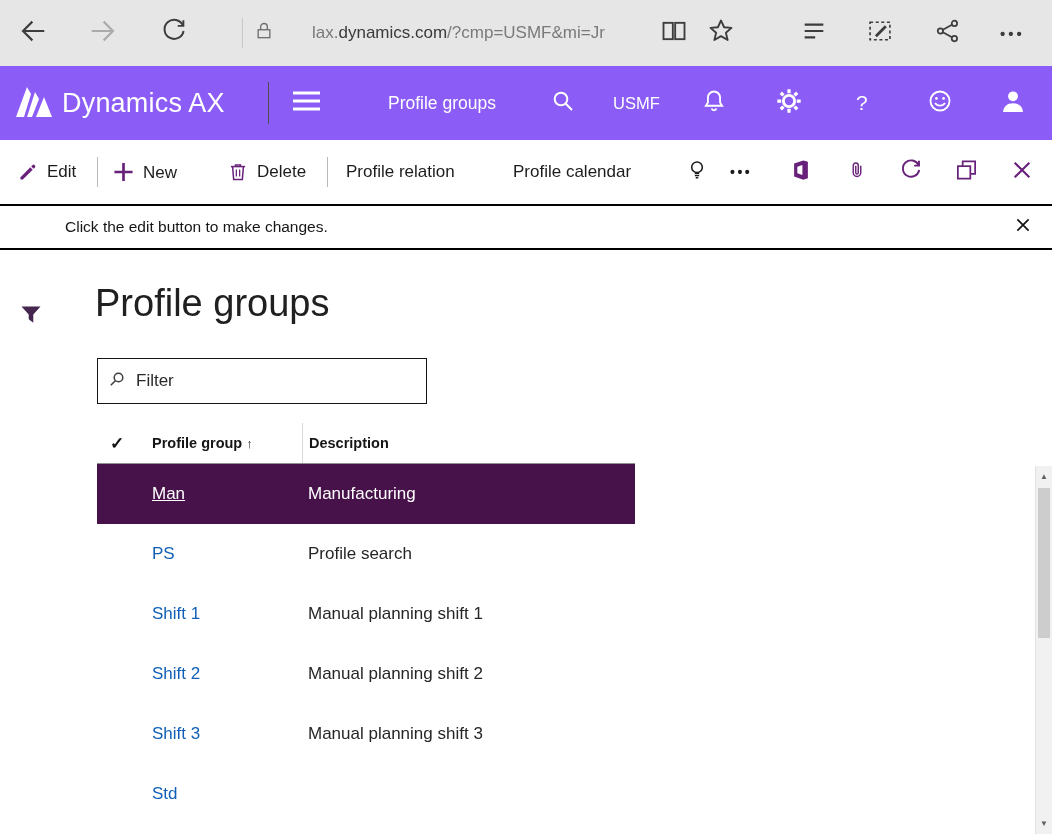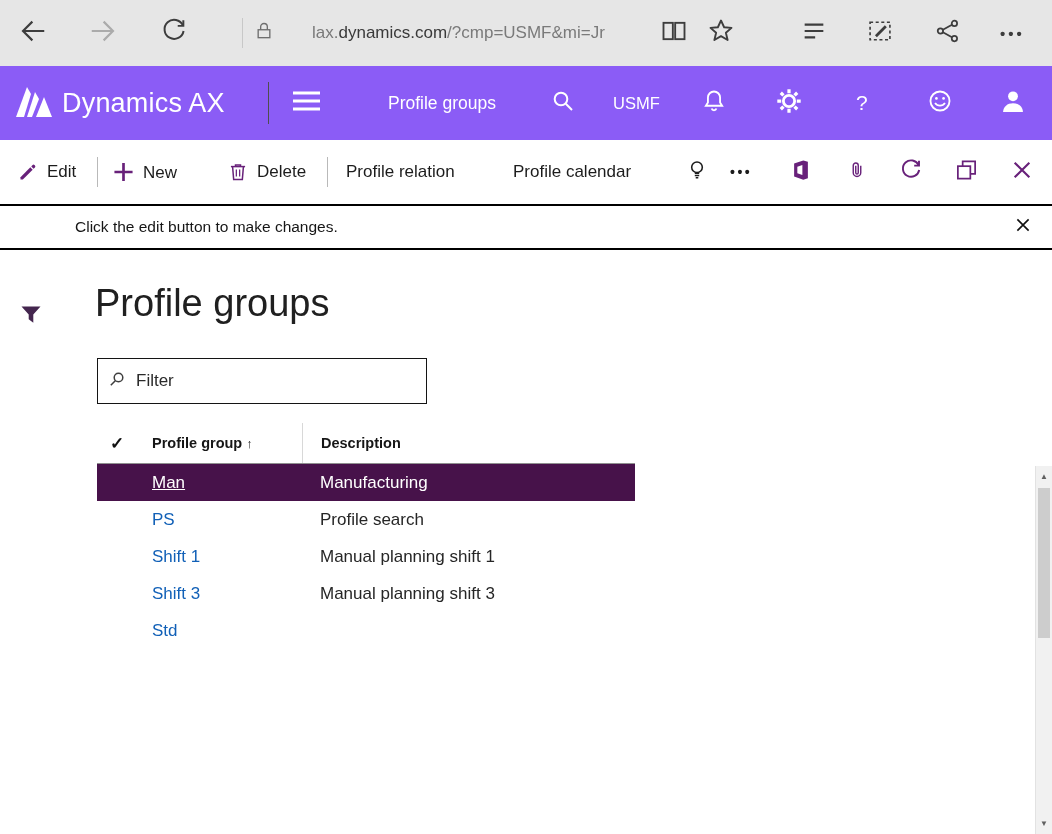--- a/index.html
+++ b/index.html
@@ -25,41 +25,41 @@
 
   
   .action-bar{position:relative;height:64px;background:#fff;padding-left:48px;}
   .ab-item{display:flex;align-items:center;gap:9px;}
   .ab-label{font-size:17px;color:#1c1c1c;white-space:nowrap;}
   .ab-div{width:1px;height:30px;background:#b9b9b9;}
   .ab-dots{font-size:14px;letter-spacing:2.5px;color:#1c1c1c;font-weight:bold;}
 
   
   .notice{position:relative;height:46px;background:#fff;border-top:2px solid #000;border-bottom:2px solid #000;box-sizing:border-box;}
-  .notice-text{position:absolute;left:75px;top:50%;transform:translateY(-50%);font-size:15.5px;color:#161616;}
+  .notice-text{position:absolute;left:65px;top:50%;transform:translateY(-50%);font-size:15.5px;color:#161616;}
   .notice-close{position:absolute;left:1014px;top:50%;transform:translateY(-50%);}
 
   
   .content{position:relative;height:584px;background:#fff;}
   .funnel{position:absolute;left:20px;top:54px;}
   h1.page-h{position:absolute;left:95px;top:32px;margin:0;font-size:38px;font-weight:200;color:#202020;}
   .filterbox{position:absolute;left:97px;top:108px;width:330px;height:46px;border:1.5px solid #141414;box-sizing:border-box;display:flex;align-items:center;padding-left:11px;gap:9px;background:#fff;}
   .filterbox input{border:none;outline:none;font-size:17px;color:#404040;width:265px;font-family:inherit;background:transparent;}
   .filterbox input::placeholder{color:#2a2a2a;opacity:1;}
 
   .grid{position:absolute;left:97px;top:173px;width:538px;}
   .grid-head{display:flex;height:40px;border-bottom:1px solid #8f8f8f;align-items:center;}
   .gc1{width:55px;box-sizing:border-box;padding-left:13px;}
   .gc2{width:150px;box-sizing:border-box;display:flex;align-items:center;gap:4px;}
-  .gc3{width:333px;box-sizing:border-box;padding-left:18px;}
+  .gc3{width:333px;box-sizing:border-box;padding-left:6px;}
   .grid-head .gc3{align-self:stretch;display:flex;align-items:center;border-left:1px solid #d8d8d8;}
   .hlabel{font-size:14.5px;font-weight:700;color:#161616;text-align:center;}
   .checkglyph{font-size:17px;font-weight:700;color:#111;}
   .sortglyph{font-size:13px;font-weight:700;color:#161616;}
-  .grid-row{display:flex;height:37px;align-items:center;}
+  .grid-row{display:flex;height:60px;align-items:center;}
   .grid-row .link{font-size:17px;color:#1160b7;text-decoration:none;}
   .grid-row .desc{font-size:17px;color:#262626;}
   .grid-row.selected{background:#47124a;}
   .grid-row.selected .link{color:#fff;text-decoration:underline;}
   .grid-row.selected .desc{color:#fff;}
 
   
   .vscroll{position:absolute;right:0;top:216px;width:17px;height:368px;background:#f1f1f1;border-left:1px solid #e2e2e2;box-sizing:border-box;}
   .vscroll .arr{position:absolute;left:0;width:100%;text-align:center;font-size:8px;color:#606060;background:none;border:none;cursor:pointer;}
   .vscroll .arr.up{top:6px;}
@@ -311,20 +311,27 @@
       <div class="grid-row">
         <div class="gc1"></div>
         <div class="gc2">
             <a href="#" class="link">Shift 1</a>
           </div>
         <div class="gc3"><span class="desc">Manual planning shift 1</span></div>
       </div>
       <div class="grid-row">
         <div class="gc1"></div>
         <div class="gc2">
+            <a href="#" class="link">Shift 2</a>
+          </div>
+        <div class="gc3"><span class="desc">Manual planning shift 2</span></div>
+      </div>
+      <div class="grid-row">
+        <div class="gc1"></div>
+        <div class="gc2">
             <a href="#" class="link">Shift 3</a>
           </div>
         <div class="gc3"><span class="desc">Manual planning shift 3</span></div>
       </div>
       <div class="grid-row">
         <div class="gc1"></div>
         <div class="gc2">
             <a href="#" class="link">Std</a>
           </div>
       </div>

